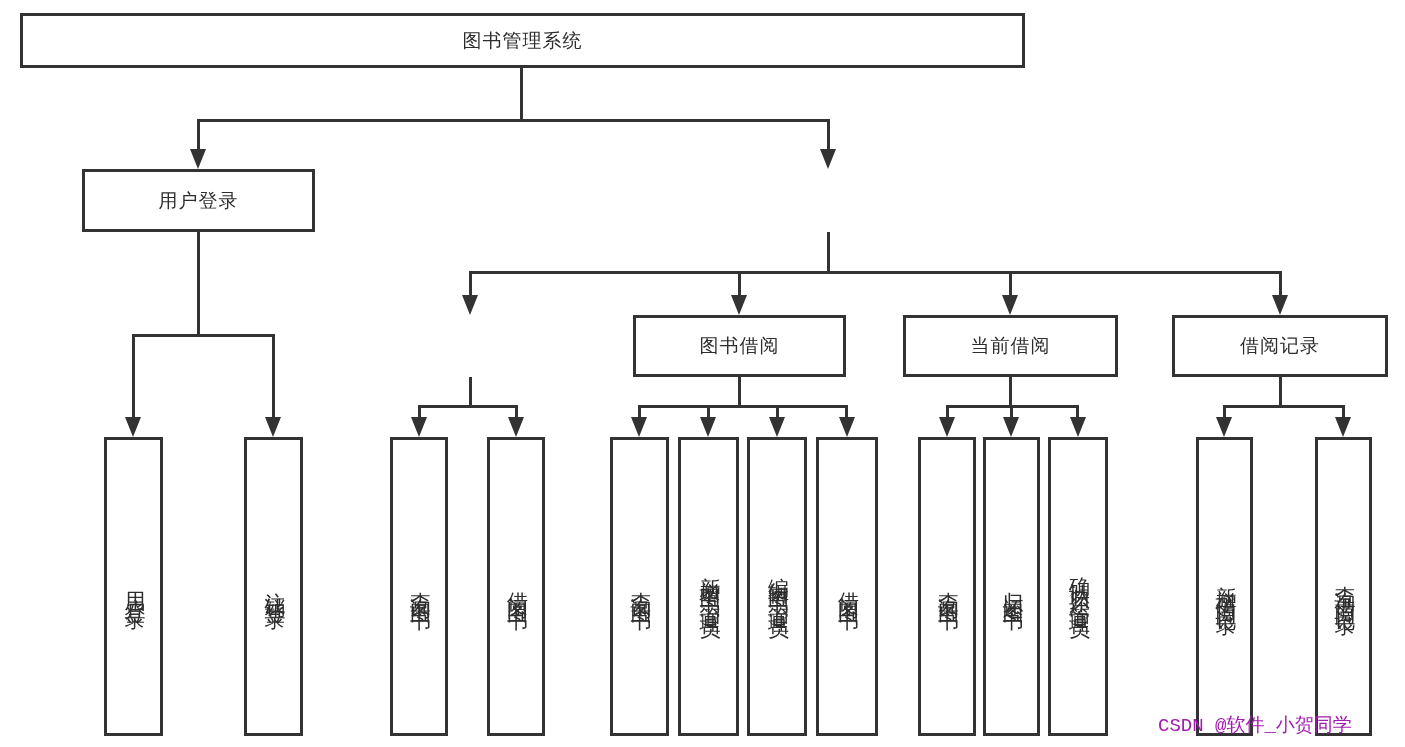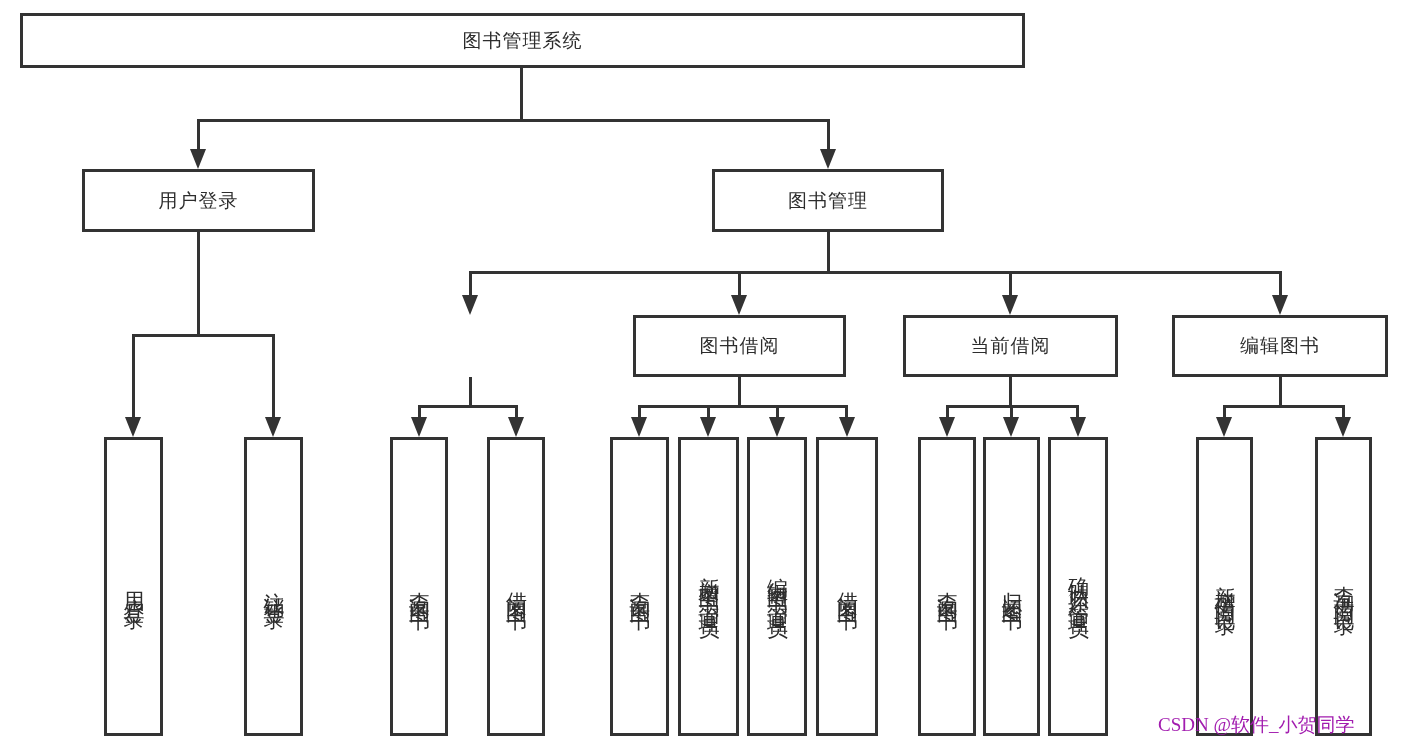--- a/index.html
+++ b/index.html
@@ -1,21 +1,21 @@
 <!DOCTYPE html>
 <html><head>
 <meta charset="utf-8">
 <style>
   html, body { margin: 0; padding: 0; background: #ffffff; }
   .canvas {
     position: relative;
     width: 1405px;
     height: 747px;
     background: #ffffff;
-    font-family: Liberation Serif, serif;
+    font-family: Liberation Mono, monospace;
     overflow: hidden;
   }
   .box {
     position: absolute;
     box-sizing: border-box;
     border: 3px solid #333333;
     background: #ffffff;
     display: flex;
     align-items: center;
     justify-content: center;
@@ -122,35 +122,32 @@
   <div class="arr" style="left:1335px;top:417px;"></div>
 
   <div class="box" style="left:20px;top:13px;width:1005px;height:55px;">
     <span class="hlabel">图书管理系统</span>
   </div>
 
   <div class="box" style="left:82px;top:169px;width:233px;height:63px;">
     <span class="hlabel">用户登录</span>
   </div>
 
-  <div class="box" style="left:712px;top:169px;width:232px;height:63px;">
-    <span class="hlabel">图书管理</span>
-  </div>
 
 
   <div class="box" style="left:903px;top:315px;width:215px;height:62px;">
     <span class="hlabel">当前借阅</span>
   </div>
 
   <div class="box" style="left:633px;top:315px;width:213px;height:62px;">
     <span class="hlabel">图书借阅</span>
   </div>
 
   <div class="box" style="left:1172px;top:315px;width:216px;height:62px;">
-    <span class="hlabel">编辑图书</span>
+    <span class="hlabel">借阅记录</span>
   </div>
 
   <div class="box" style="left:104px;top:437px;width:59px;height:299px;">
     <span class="vlabel">用户登录</span>
   </div>
   <div class="box" style="left:244px;top:437px;width:59px;height:299px;">
     <span class="vlabel">注销登录</span>
   </div>
 
   <div class="box" style="left:390px;top:437px;width:58px;height:299px;">

